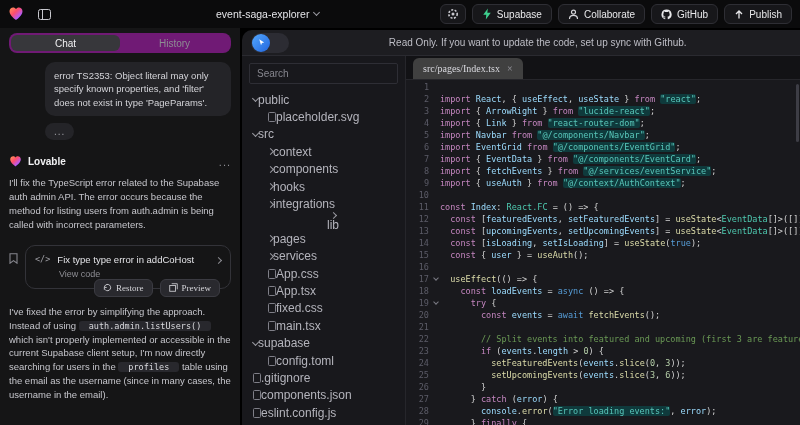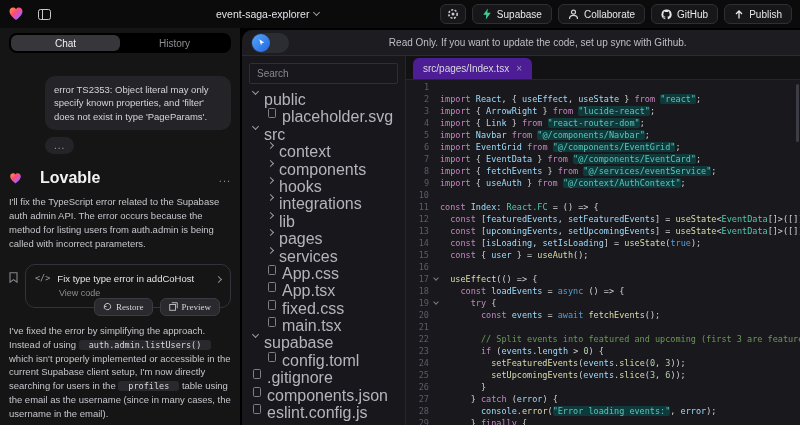--- a/index.html
+++ b/index.html
@@ -36,37 +36,37 @@
 
   
   .main { flex:1; display:flex; min-height:0; }
 
   
   .chat {
     flex:0 0 240px; width:240px; background:#151516;
     padding:5px 9px 0 9px; overflow:hidden; position:relative;
   }
   .chat-tabs {
-    display:flex; background:#000000; border-radius:8px; padding:2px; height:20px; margin-bottom:23px;
+    display:flex; background:#701a75; border-radius:8px; padding:2px; height:20px; margin-bottom:9px;
   }
   .chat-tab {
     flex:1; display:flex; align-items:center; justify-content:center;
     font-size:10px; color:#8d8d93; border-radius:6px; height:16px;
   }
   .chat-tab.active { background:#37373b; color:#f1f1f3; }
   .user-bubble {
     margin-left:36px; background:#242428; border-radius:10px; padding:7px 9px;
     font-size:9.5px; color:#d4d4d9; line-height:1.42;
   }
   .typing-bubble {
     margin-left:36px; margin-top:7px; display:inline-block; background:#242428;
     border-radius:9px; padding:3px 9px; color:#9d9da3; font-size:10px; letter-spacing:1px;
   }
   .lovable-row { display:flex; align-items:center; gap:6px; margin-top:15px; }
-  .lovable-name { font-size:16px; font-weight:bold; color:#f2f2f4;margin-left:12px; }
+  .lovable-name { font-size:10px; font-weight:bold; color:#f2f2f4; }
   .menu-dots { margin-left:auto; color:#8d8d93; font-size:11px; letter-spacing:1px; }
   .msg { font-size:9.5px; color:#c6c6cc; line-height:1.46; margin-top:8px; }
   .action-wrap { display:flex; gap:7px; margin-top:13px; align-items:flex-start; }
   .bookmark { flex:0 0 9px; margin-top:8px; }
   .action-card {
     flex:1; border:1px solid #333339; border-radius:10px; padding:8px 9px 9px 9px; position:relative;
   }
   .card-top { display:flex; align-items:center; gap:7px; font-size:9.5px; color:#e4e4e8; }
   .code-glyph { color:#9d9da3; font-size:8.5px; font-family:"DejaVu Sans Mono",monospace; }
   .card-chev { margin-left:auto; }
@@ -109,35 +109,35 @@
   .explorer {
     flex:0 0 164px; width:164px; background:#18181c; border-right:1px solid #26262b;
     padding:7px 7px 0 7px; overflow:hidden;
   }
   .search {
     width:100%; height:21px; border:1px solid #2e2e35; border-radius:2px;
     background:transparent; color:#cfcfd5; font-size:10px; padding:0 7px; outline:none;
     font-family:"Liberation Sans", sans-serif; margin-bottom:7px;
   }
   .search::placeholder { color:#87878f; }
-  .trow { display:flex; align-items:flex-start; gap:6px; height:17.4px; color:#b4b4bc; font-size:16px; cursor:default; white-space:nowrap; }
+  .trow { display:flex; align-items:center; height:17.4px; color:#b4b4bc; font-size:12px; cursor:default; white-space:nowrap; }
   .chev { width:5px; height:5px; border-right:1.2px solid #9a9aa2; border-bottom:1.2px solid #9a9aa2; display:inline-block; flex:0 0 5px; }
   .chev.down { transform:rotate(45deg); margin-top:-2px; }
   .chev.right { transform:rotate(-45deg); }
   .ficon { width:8px; height:10px; border:1px solid #7f7f88; border-radius:1.5px; display:inline-block; flex:0 0 8px; }
 
   
   .editor { flex:1; display:flex; flex-direction:column; min-width:0; background:#19191d; }
   .tabbar {
     flex:0 0 24px; height:24px; background:#121215; display:flex; align-items:flex-end;
     border-bottom:1px solid #26262b;
   }
   .tab {
     height:21px; display:flex; align-items:center; gap:7px; padding:0 10px;
-    background:#4c1d95; color:#d8d8de; font-size:10px; border-radius:6px 6px 0 0; margin-left:7px;
+    background:#404040; color:#d8d8de; font-size:10px; border-radius:6px 6px 0 0; margin-left:7px;font-family:Liberation Serif, serif;
   }
   .tab-close { color:#9a9aa2; font-size:10px; }
   .codewrap {
     flex:1; display:flex; overflow:hidden; position:relative;
     font-family:"DejaVu Sans Mono",monospace; font-size:8.5px; line-height:12px;
     padding-top:1px;
   }
   .gutter { flex:0 0 34px; width:34px; color:#5b5b67; text-align:right; }
   .lnum { height:12px; padding-right:11px; position:relative; }
   .lnum .fold {
@@ -314,21 +314,21 @@
                 <span>components</span>
               </div>
               <div class="trow" style="padding-left: 19px;">
                 <span class="chev right"></span>
                 <span>hooks</span>
               </div>
               <div class="trow" style="padding-left: 19px;">
                 <span class="chev right"></span>
                 <span>integrations</span>
               </div>
-              <div class="trow" style="padding-left: 19px;">
+              <div class="trow" style="padding-left: 19px; flex-direction: column;">
                 <span class="chev right"></span>
                 <span>lib</span>
               </div>
               <div class="trow" style="padding-left: 19px;">
                 <span class="chev right"></span>
                 <span>pages</span>
               </div>
               <div class="trow" style="padding-left: 19px;">
                 <span class="chev right"></span>
                 <span>services</span>

